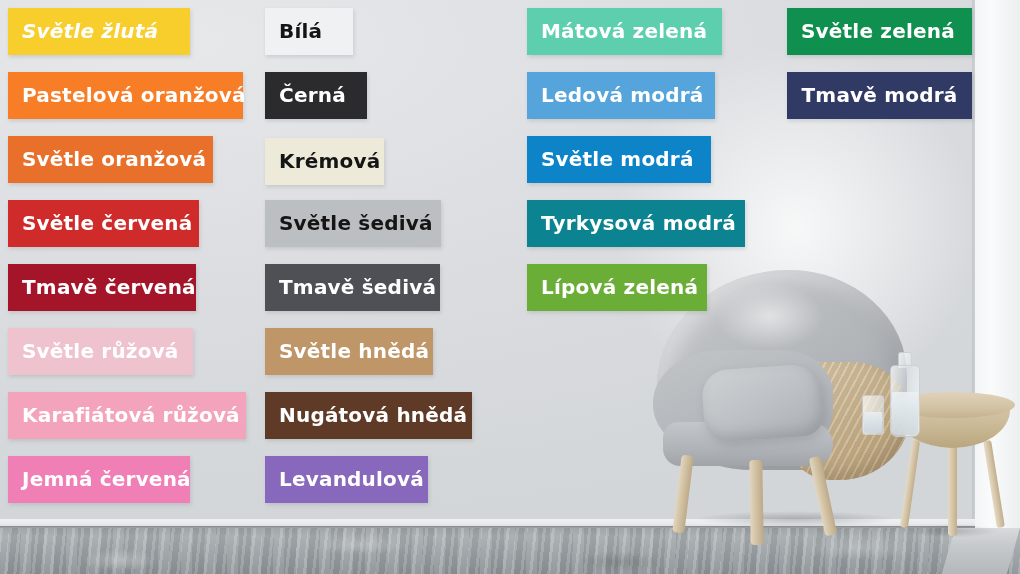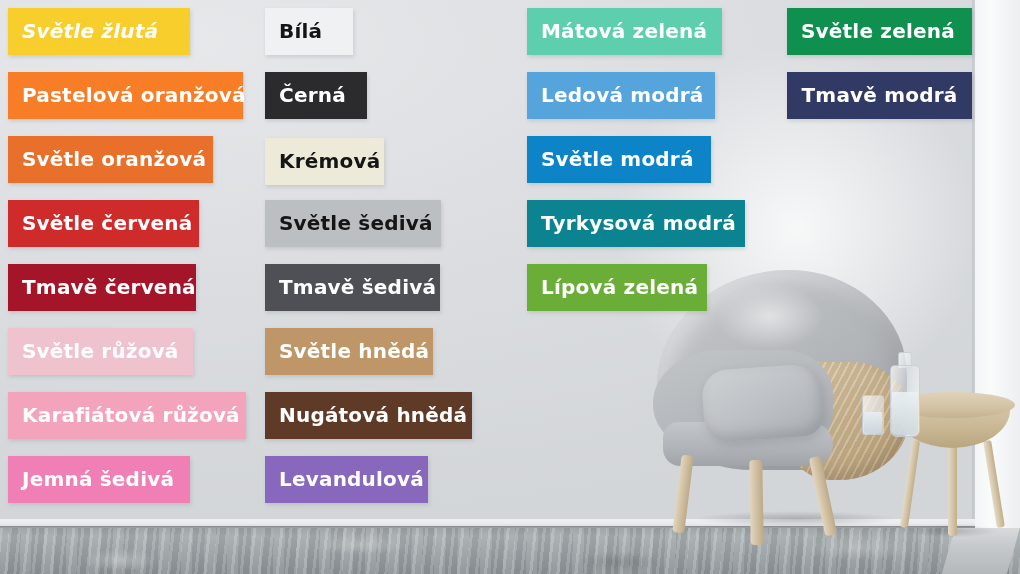--- a/index.html
+++ b/index.html
@@ -254,21 +254,21 @@
       <div class="swatch" style="top: 264px; width: 188px; background: rgb(164, 21, 42); color: rgb(255, 255, 255);">
         <span class="lbl">Tmavě červená</span>
       </div>
       <div class="swatch" style="top: 328px; width: 185px; background: rgb(238, 195, 205); color: rgb(255, 255, 255);">
         <span class="lbl">Světle růžová</span>
       </div>
       <div class="swatch" style="top: 392px; width: 238px; background: rgb(244, 163, 188); color: rgb(255, 255, 255);">
         <span class="lbl">Karafiátová růžová</span>
       </div>
       <div class="swatch" style="top: 456px; width: 182px; background: rgb(239, 127, 180); color: rgb(255, 255, 255);">
-        <span class="lbl">Jemná šedivá</span>
+        <span class="lbl">Jemná červená</span>
       </div>
     </div>
     <div class="col" style="left: 265px;">
       <div class="swatch" style="top: 8px; width: 88px; background: rgb(240, 241, 243); color: rgb(21, 21, 21);">
         <span class="lbl">Bílá</span>
       </div>
       <div class="swatch" style="top: 72px; width: 102px; background: rgb(43, 43, 45); color: rgb(255, 255, 255);">
         <span class="lbl">Černá</span>
       </div>
       <div class="swatch" style="top: 138px; width: 119px; background: rgb(238, 234, 218); color: rgb(21, 21, 21);">

